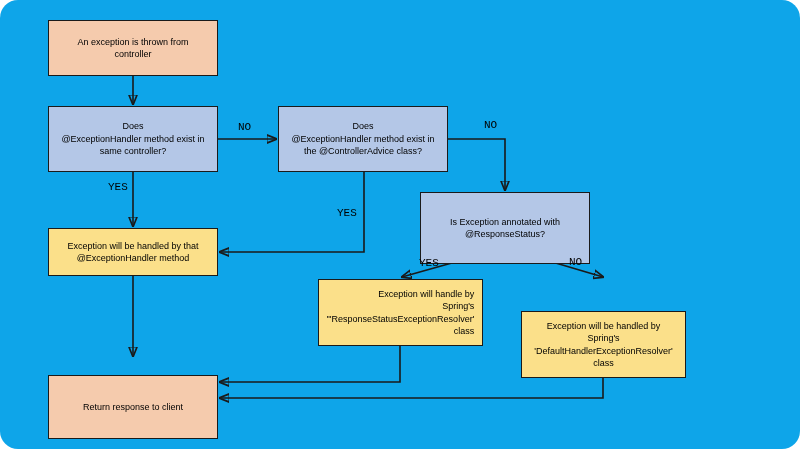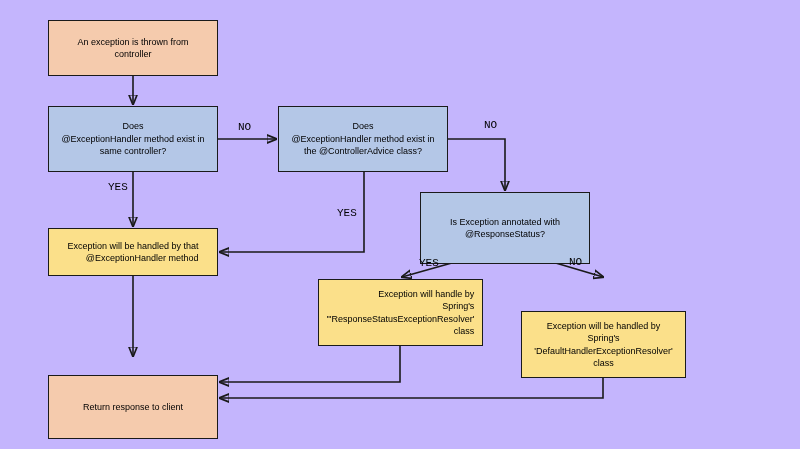--- a/index.html
+++ b/index.html
@@ -4,23 +4,24 @@
 <style>
   html, body {
     margin: 0;
     padding: 0;
     background: #ffffff;
   }
   #canvas {
     position: relative;
     width: 800px;
     height: 449px;
-    background: #c4b5fd;
+    background: #0ea5e9;
     overflow: hidden;
     font-family: "Liberation Sans", sans-serif;
+    border-radius: 18px;
   }
   .node {
     position: absolute;
     box-sizing: border-box;
     border: 1.5px solid #1a1a1a;
     display: flex;
     align-items: center;
     justify-content: center;
     text-align: center;
     color: #000000;
@@ -95,21 +96,21 @@
 @ExceptionHandler method exist in
 same controller?</div>
 
   <div class="node fill-blue" style="left:278px; top:106px; width:170px; height:66px;">Does
 @ExceptionHandler method exist in
 the @ControllerAdvice class?</div>
 
   <div class="node fill-blue" style="left:420px; top:192px; width:170px; height:72px;">Is Exception annotated with
 @ResponseStatus?</div>
 
-  <div class="node fill-yellow" style="left:48px; top:228px; width:170px; height:48px;text-align:right;">Exception will be handled by that
+  <div class="node fill-yellow" style="left:48px; top:228px; width:170px; height:48px;">Exception will be handled by that
 @ExceptionHandler method</div>
 
   <div class="node fill-yellow" style="left:318px; top:279px; width:165px; height:67px;text-align:right;">Exception will handle by
 Spring's
 '"ResponseStatusExceptionResolver'
 class</div>
 
   <div class="node fill-yellow" style="left:521px; top:283px; width:165px; height:67px;margin-top:28px;">Exception will be handled by
 Spring's
 'DefaultHandlerExceptionResolver'

